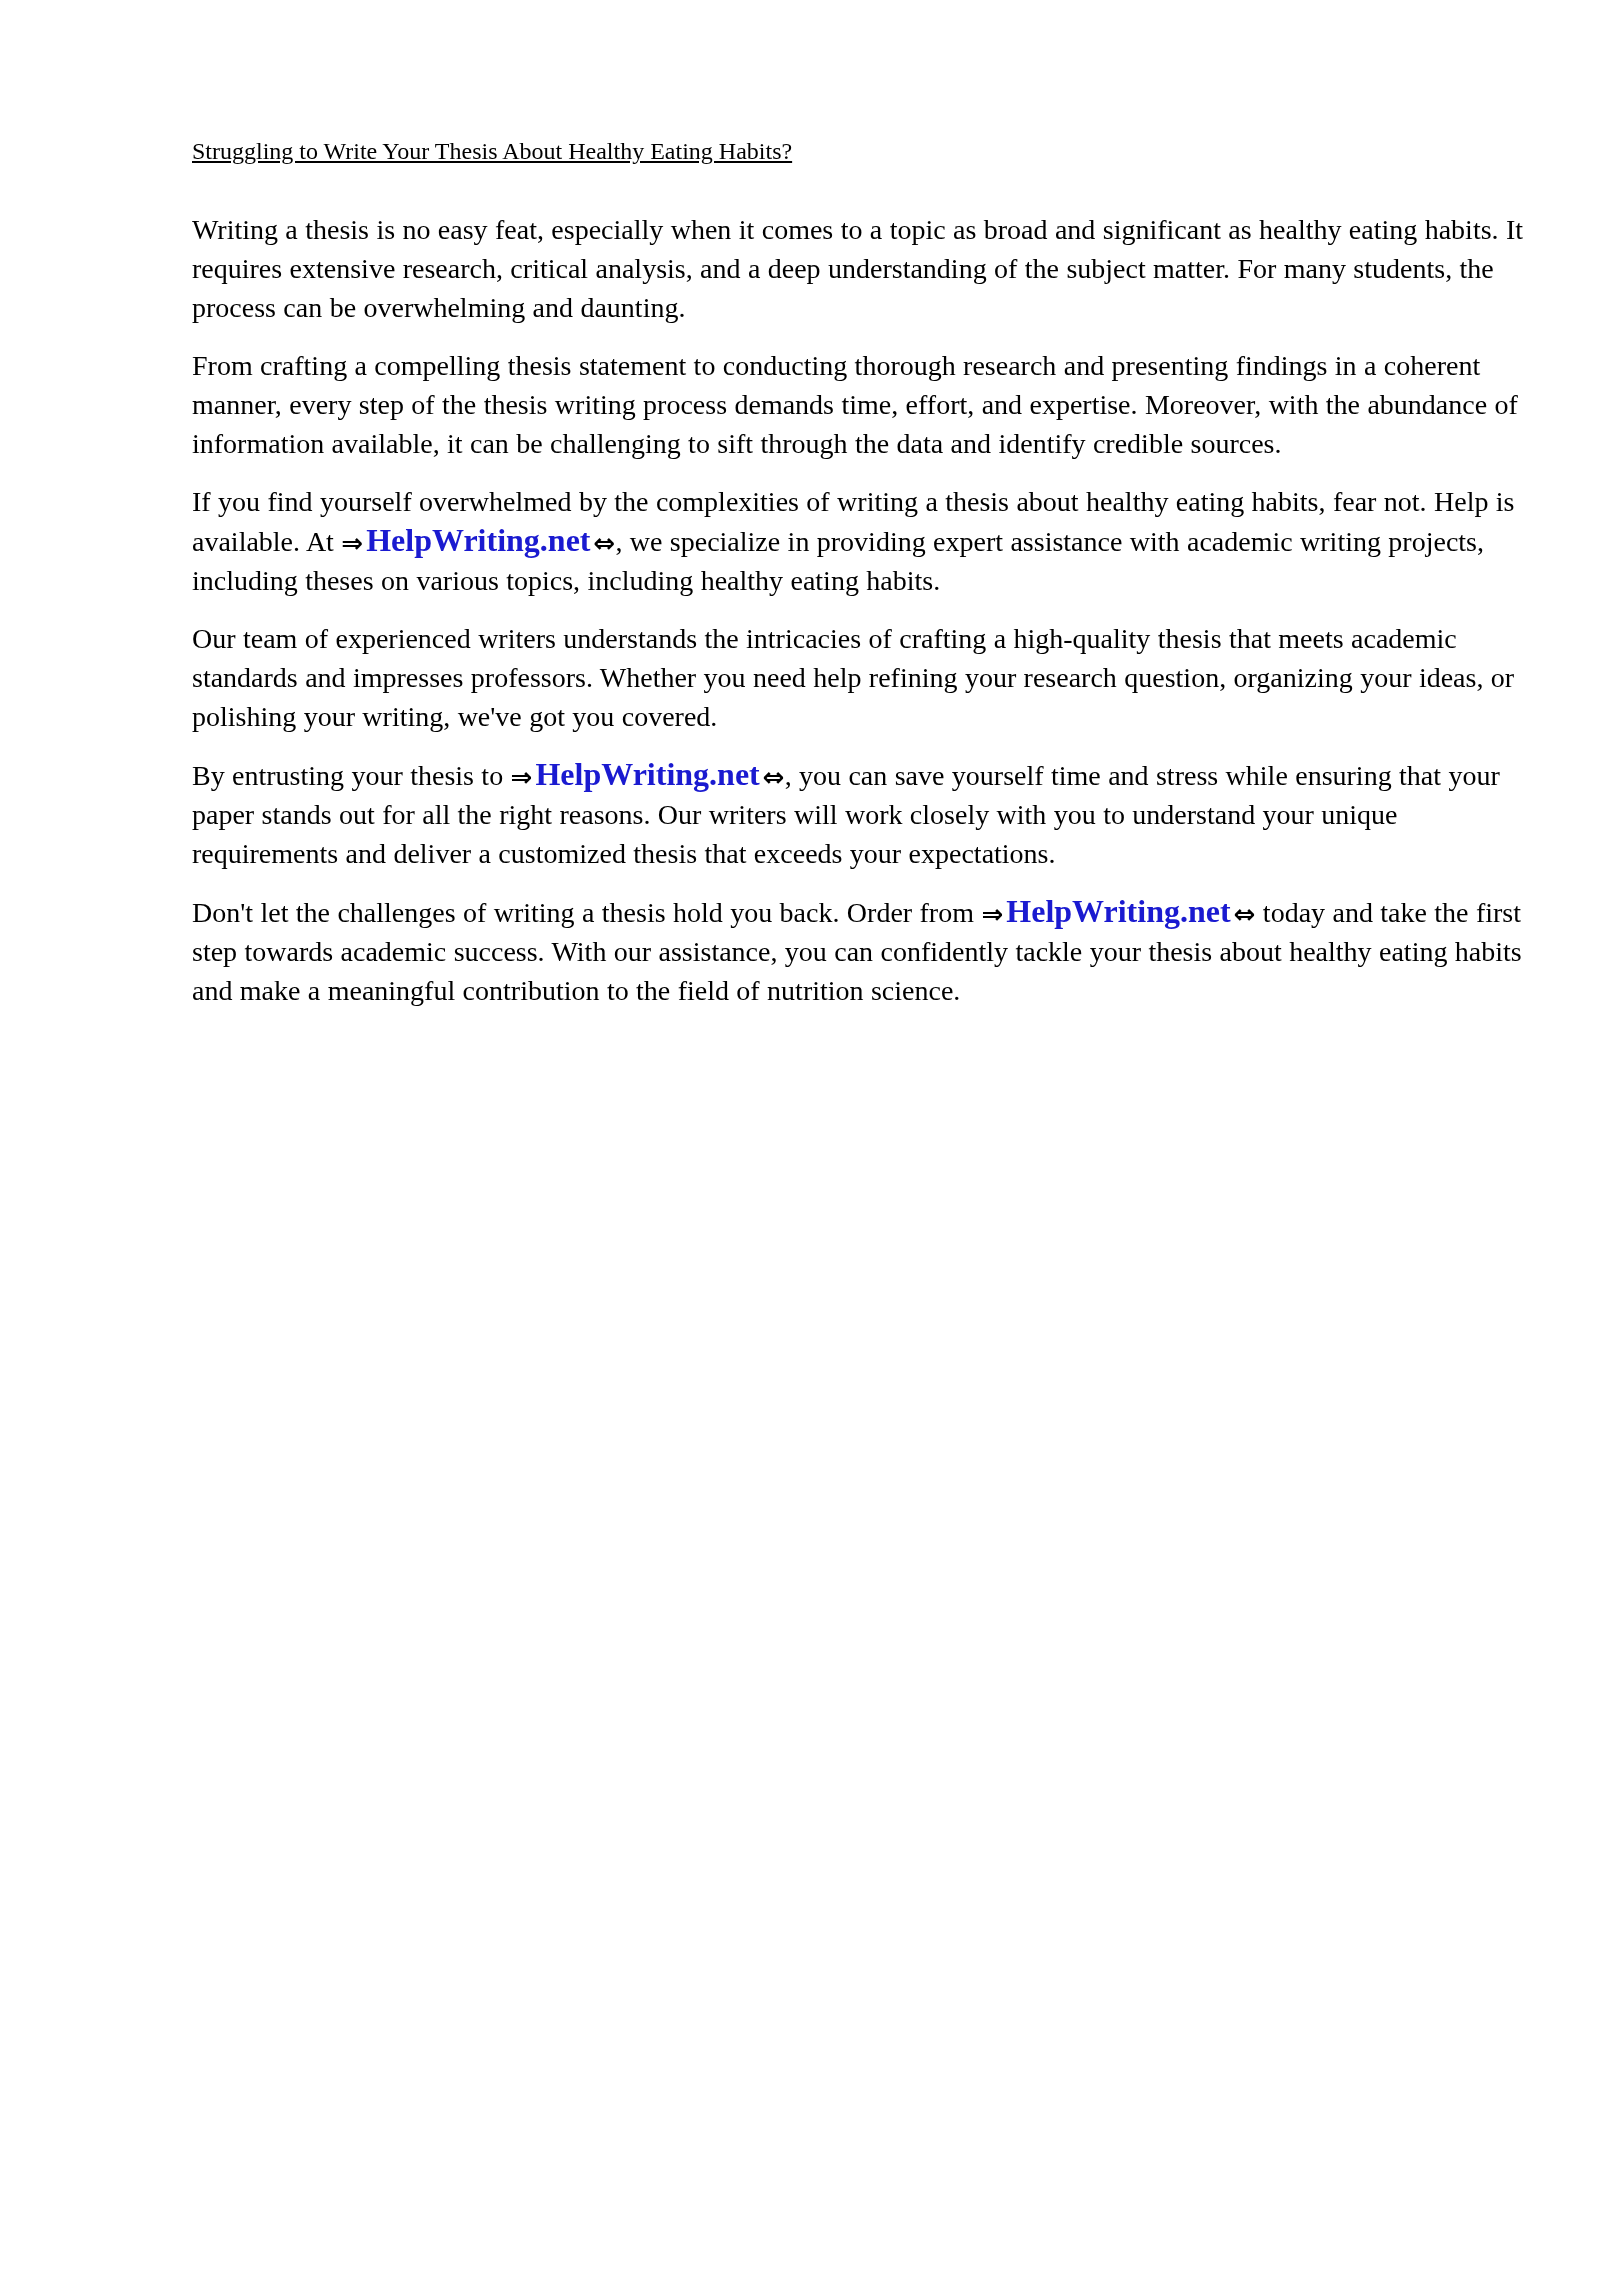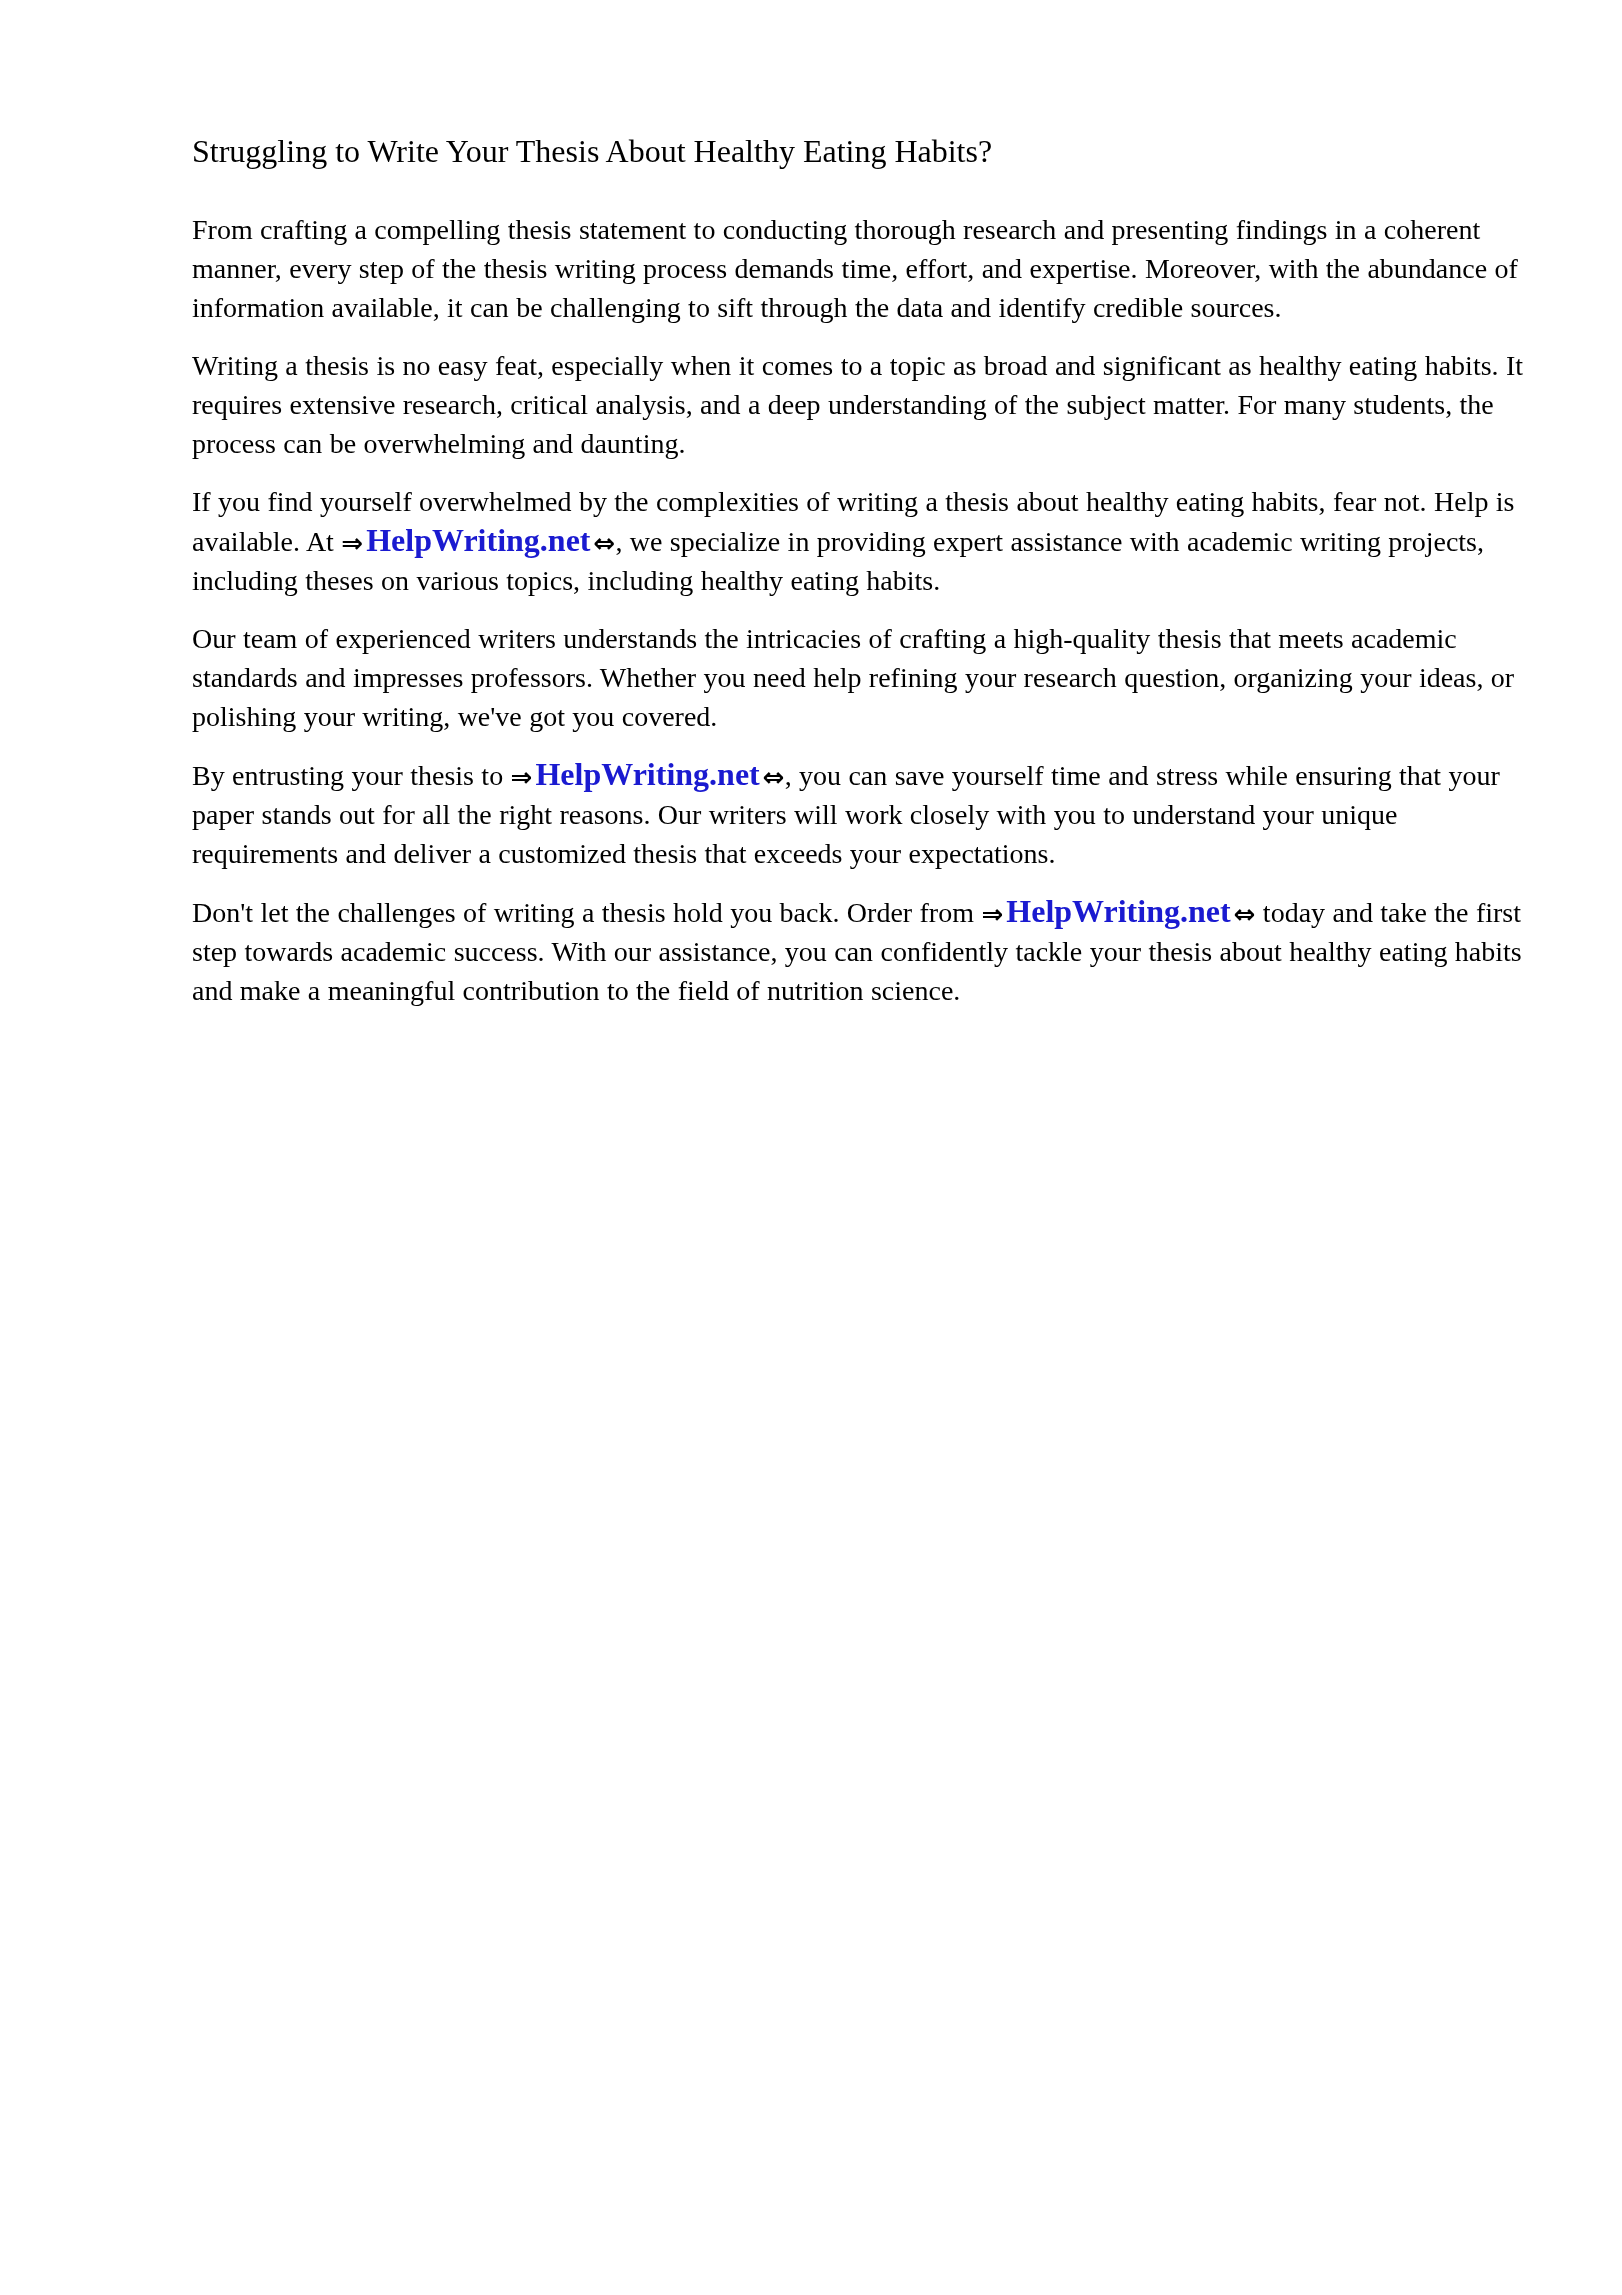--- a/index.html
+++ b/index.html
@@ -21,26 +21,27 @@
     overflow: hidden;
     box-sizing: border-box;
   }
   .content {
     position: absolute;
     left: 192px;
     top: 132px;
     width: 1350px;
   }
   .title-line {
-    font-size: 32px;
+    font-size: 24px;
     line-height: 39px;
     font-weight: normal;
     color: #000000;
     margin: 0 0 39px 0;
     white-space: pre-wrap;
+    text-decoration: underline;
   }
   p.para {
     font-size: 28px;
     line-height: 39px;
     font-weight: normal;
     color: #000000;
     margin: 0 0 19px 0;
     text-align: left;
     white-space: pre-wrap;
     word-spacing: 0.4px;
@@ -69,23 +70,23 @@
   }
 </style>
 </head>
 <body>
 
 <div class="page">
   <div class="content">
 
     <div class="title-line">Struggling to Write Your Thesis About Healthy Eating Habits?</div>
 
+    <p class="para">Writing a thesis is no easy feat, especially when it comes to a topic as broad and significant as healthy eating habits. It requires extensive research, critical analysis, and a deep understanding of the subject matter. For many students, the process can be overwhelming and daunting.</p>
+
     <p class="para">From crafting a compelling thesis statement to conducting thorough research and presenting findings in a coherent manner, every step of the thesis writing process demands time, effort, and expertise. Moreover, with the abundance of information available, it can be challenging to sift through the data and identify credible sources.</p>
-
-    <p class="para">Writing a thesis is no easy feat, especially when it comes to a topic as broad and significant as healthy eating habits. It requires extensive research, critical analysis, and a deep understanding of the subject matter. For many students, the process can be overwhelming and daunting.</p>
 
     <p class="para"><span>If you find yourself overwhelmed by the complexities of writing a thesis about healthy eating habits, fear not. Help is available. At </span><span class="link-group"><span class="arrow arrow-left-pad">⇒</span><a class="site-link" href="#">HelpWriting.net</a><span class="arrow arrow-right-pad">⇔</span></span><span>, we specialize in providing expert assistance with academic writing projects, including theses on various topics, including healthy eating habits.</span></p>
 
     <p class="para">Our team of experienced writers understands the intricacies of crafting a high-quality thesis that meets academic standards and impresses professors. Whether you need help refining your research question, organizing your ideas, or polishing your writing, we've got you covered.</p>
 
     <p class="para"><span>By entrusting your thesis to </span><span class="link-group"><span class="arrow arrow-left-pad">⇒</span><a class="site-link" href="#">HelpWriting.net</a><span class="arrow arrow-right-pad">⇔</span></span><span>, you can save yourself time and stress while ensuring that your paper stands out for all the right reasons. Our writers will work closely with you to understand your unique requirements and deliver a customized thesis that exceeds your expectations.</span></p>
 
     <p class="para"><span>Don't let the challenges of writing a thesis hold you back. Order from </span><span class="link-group"><span class="arrow arrow-left-pad">⇒</span><a class="site-link" href="#">HelpWriting.net</a><span class="arrow arrow-right-pad">⇔</span></span><span> today and take the first step towards academic success. With our assistance, you can confidently tackle your thesis about healthy eating habits and make a meaningful contribution to the field of nutrition science.</span></p>
 
   </div>

